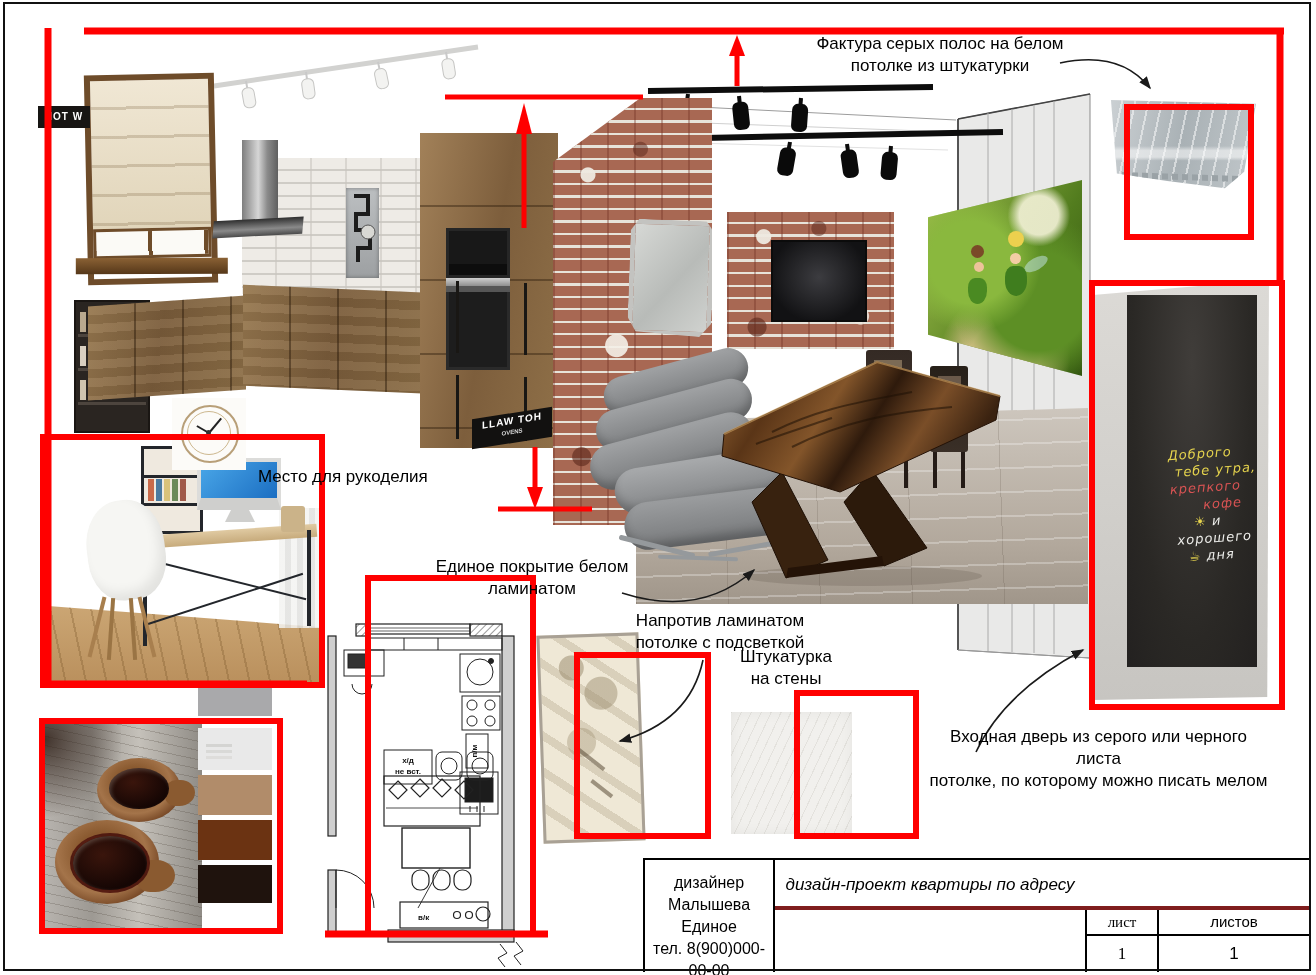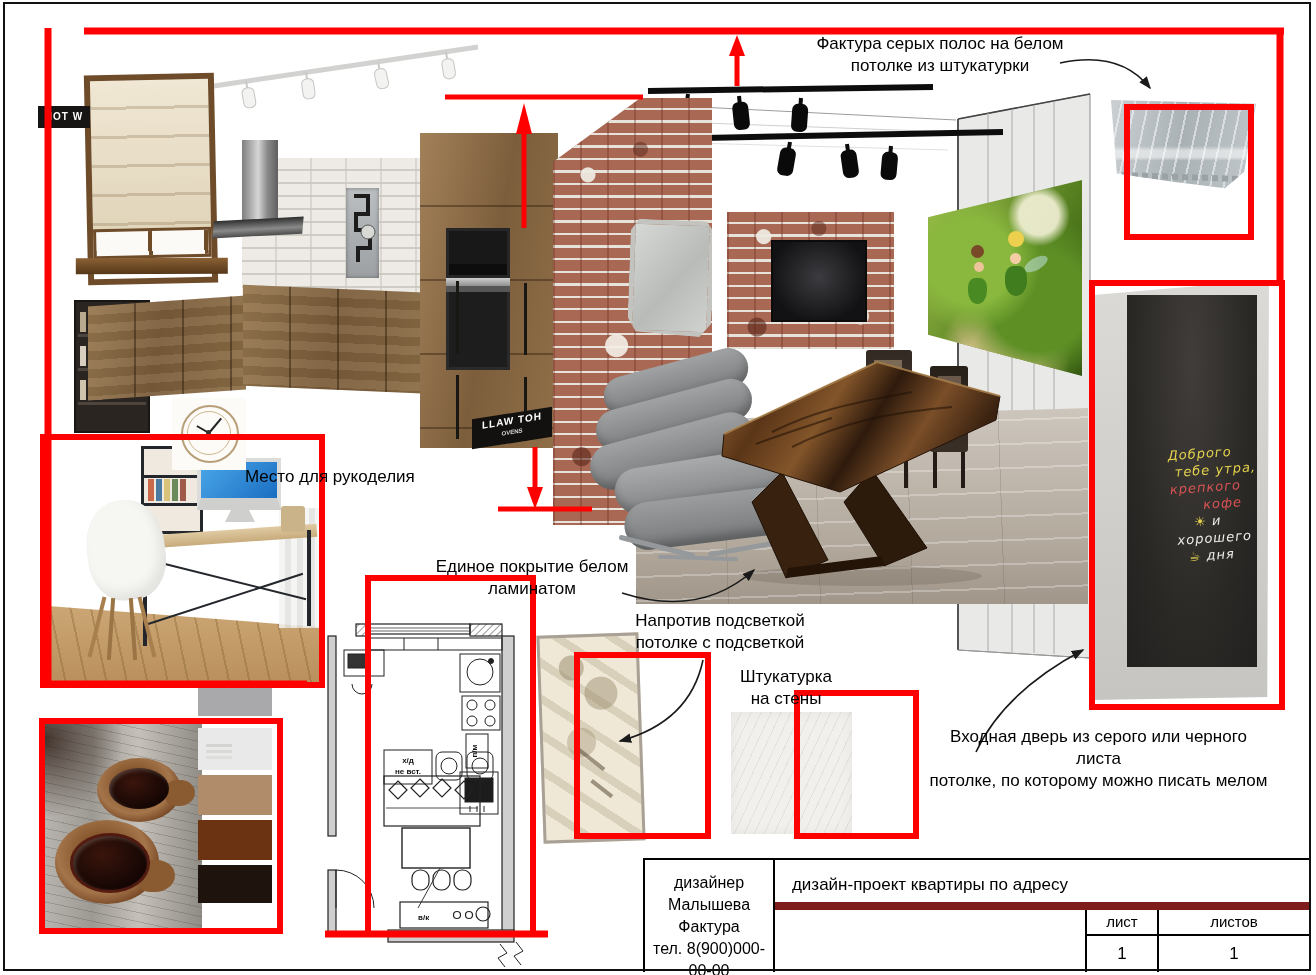--- a/index.html
+++ b/index.html
@@ -7,35 +7,35 @@
        font-family:"Liberation Sans",sans-serif;color:#000;}
   .abs{position:absolute;}
   .page{position:absolute;left:0;top:0;width:1316px;height:975px;background:#fff;}
   .page-frame{position:absolute;left:3px;top:2px;width:1308px;height:969px;
       border:2px solid #111;box-sizing:border-box;pointer-events:none;z-index:9;}
   svg{position:absolute;overflow:visible;}
   .z2{z-index:2}.z3{z-index:3}.z4{z-index:4}.z6{z-index:6}
 
   
   .ann{position:absolute;z-index:7;font-size:17px;line-height:22px;text-align:center;color:#000;}
-  .ann.left{text-align:left;}
+  .ann.left{text-align:left;margin-left:13px;}
 
   
   .tblock{position:absolute;left:643px;top:858px;width:666px;height:114px;z-index:9;
           border-top:2px solid #000;border-left:2px solid #000;box-sizing:border-box;background:#fff;}
   .tb-cell{position:absolute;box-sizing:border-box;text-align:center;}
   .tb-designer{left:0;top:0;width:130px;height:112px;border-right:2px solid #000;
       font-size:16px;line-height:22px;padding-top:12px;}
-  .tb-project{left:130px;top:0;width:534px;height:50px;border-bottom:8px solid #7f1d1d;}
+  .tb-project{left:130px;top:0;width:534px;height:50px;border-bottom:4px solid #7f1d1d;font-style:italic;}
   .tb-project .inner{position:absolute;left:0;top:0;width:310px;height:50px;line-height:50px;font-size:17px;}
   .tb-sheetname{left:130px;top:50px;width:310px;height:62px;font-size:17px;line-height:24px;padding-top:8px;}
   .tb-col{top:50px;height:62px;border-left:2px solid #000;font-size:15px;}
   .tb-col .hd{height:24px;line-height:24px;border-bottom:2px solid #000;}
   .tb-col .val{height:36px;line-height:36px;font-size:17px;}
-  .tb-list{left:440px;width:72px;}
+  .tb-list{left:440px;width:72px;font-family:Liberation Serif, serif;}
   .tb-listov{left:512px;width:152px;}
 
   
   .ph{position:absolute;z-index:3;}
 
   
   .window{left:86px;top:74px;width:130px;height:210px;transform:rotate(-1.2deg);}
   .win-frame{position:absolute;inset:0;border:6px solid #6e4c2a;box-sizing:border-box;}
   .win-shade{position:absolute;left:6px;top:6px;width:118px;height:148px;
      background:repeating-linear-gradient(180deg,rgba(120,95,60,0) 0 26px,rgba(120,95,60,.25) 26px 29px),
@@ -646,36 +646,36 @@
     <div>Фактура серых полос на белом</div>
     <div>потолке из штукатурки</div>
   </div>
   <div class="ann left" style="left:245px;top:466px">
     <div>Место для рукоделия</div>
   </div>
   <div class="ann" style="left:398px;top:556px;width:268px">
     <div>Единое покрытие белом ламинатом</div>
   </div>
   <div class="ann" style="left:628px;top:610px;width:184px">
-    <div>Напротив подсветкой</div>
+    <div>Напротив ламинатом</div>
     <div>потолке с подсветкой</div>
   </div>
-  <div class="ann" style="left:728px;top:666px;width:116px">
+  <div class="ann" style="left:728px;top:646px;width:116px">
     <div>Штукатурка</div>
     <div>на стены</div>
   </div>
   <div class="ann" style="left:926px;top:726px;width:345px">
     <div>Входная дверь из серого или черного листа</div>
     <div>потолке, по которому можно писать мелом</div>
   </div>
 
   <div class="tblock">
     <div class="tb-cell tb-designer">
       <div>дизайнер</div>
-      <div>Малышева Фактура</div>
+      <div>Малышева Единое</div>
       <div>тел. 8(900)000-00-00</div>
     </div>
     <div class="tb-cell tb-project">
       <div class="inner">дизайн-проект квартиры по адресу</div>
     </div>
     <div class="tb-cell tb-col tb-list">
       <div class="hd">лист</div>
       <div class="val">1</div>
     </div>
     <div class="tb-cell tb-col tb-listov">

